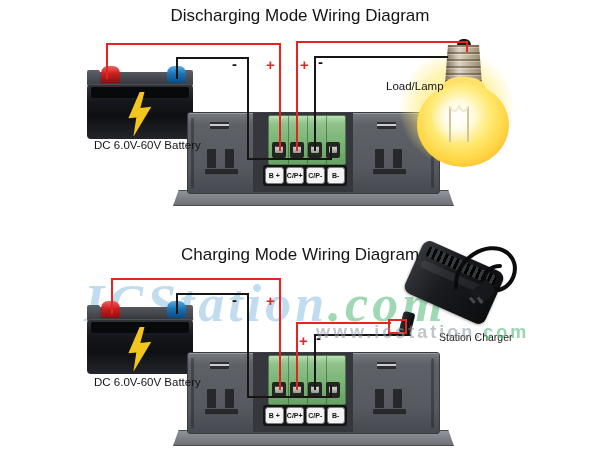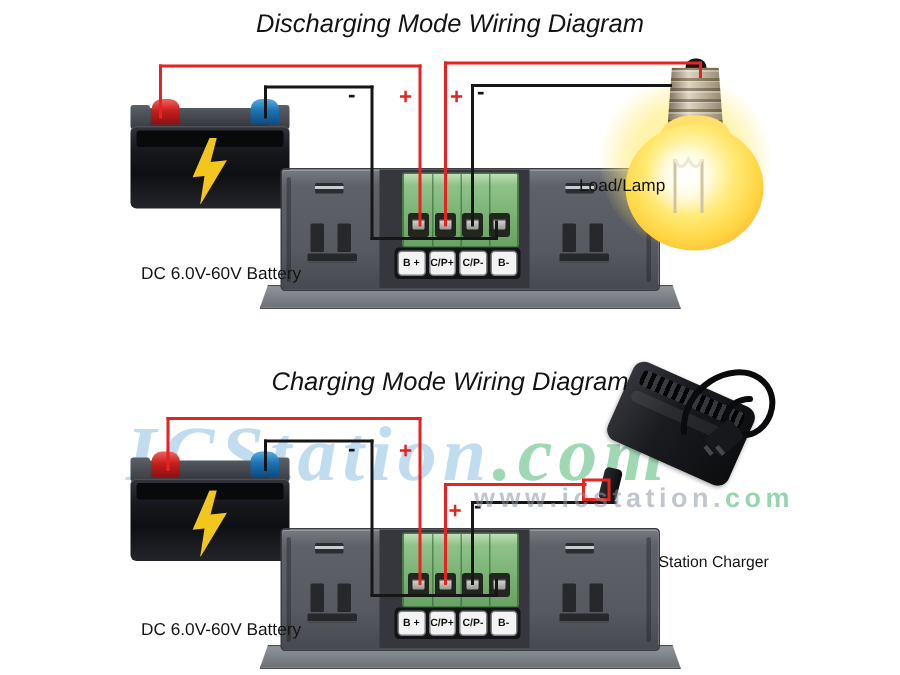--- a/index.html
+++ b/index.html
@@ -1,22 +1,22 @@
 <!DOCTYPE html>
 <html><head>
 <meta charset="utf-8">
 <style>
   html,body{margin:0;padding:0;background:#fff;}
   #canvas{position:relative;width:600px;height:450px;background:#ffffff;overflow:hidden;
           font-family:"Liberation Sans",sans-serif;}
   .abs{position:absolute;}
   .sect{position:absolute;inset:0;pointer-events:none;}
   
-  .ttl{position:absolute;left:0;width:100%;text-align:center;font-size:17px;color:#141414;z-index:5;font-style:italic;}
-  .lbl{position:absolute;z-index:5;font-size:11.5px;color:#141414;white-space:nowrap;margin-top:38px;}
+  .ttl{position:absolute;left:0;width:100%;text-align:center;font-size:17px;color:#141414;z-index:5;}
+  .lbl{position:absolute;z-index:5;font-size:11.5px;color:#141414;white-space:nowrap;}
   
   .w{position:absolute;z-index:3;}
   .wr{background:#e62320;}
   .wb{background:#161616;}
   .mark{position:absolute;z-index:4;font-weight:bold;font-size:15px;line-height:1;}
   .mkr{color:#e62320;} .mkb{color:#141414;}
   
   .dev{position:absolute;left:173px;width:279px;height:93px;z-index:2;}
   .dev > div{position:absolute;}
   .dbody{left:14px;top:0;width:251px;height:80px;border:1px solid #3a3c41;border-radius:3px;

